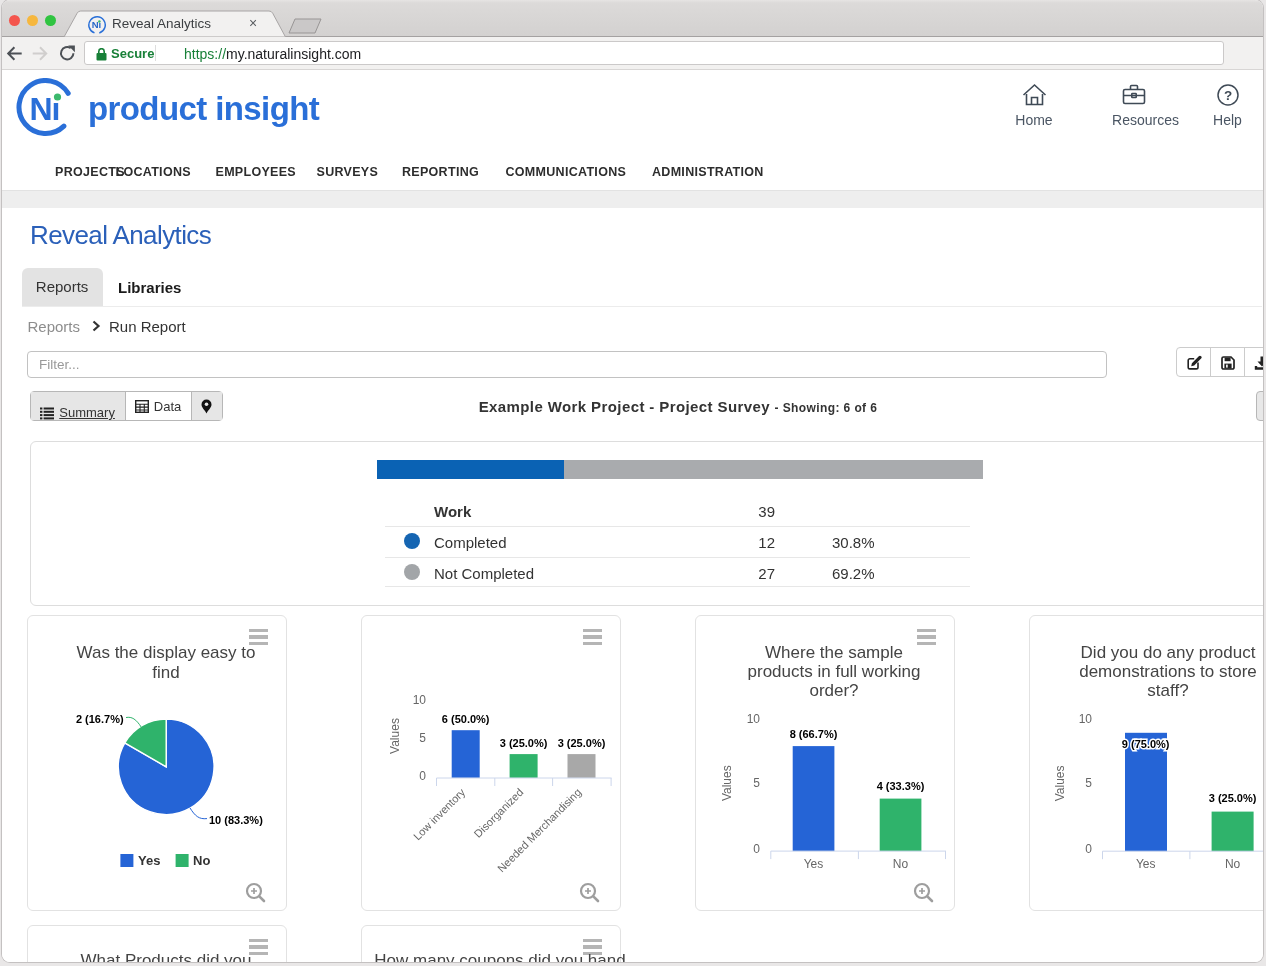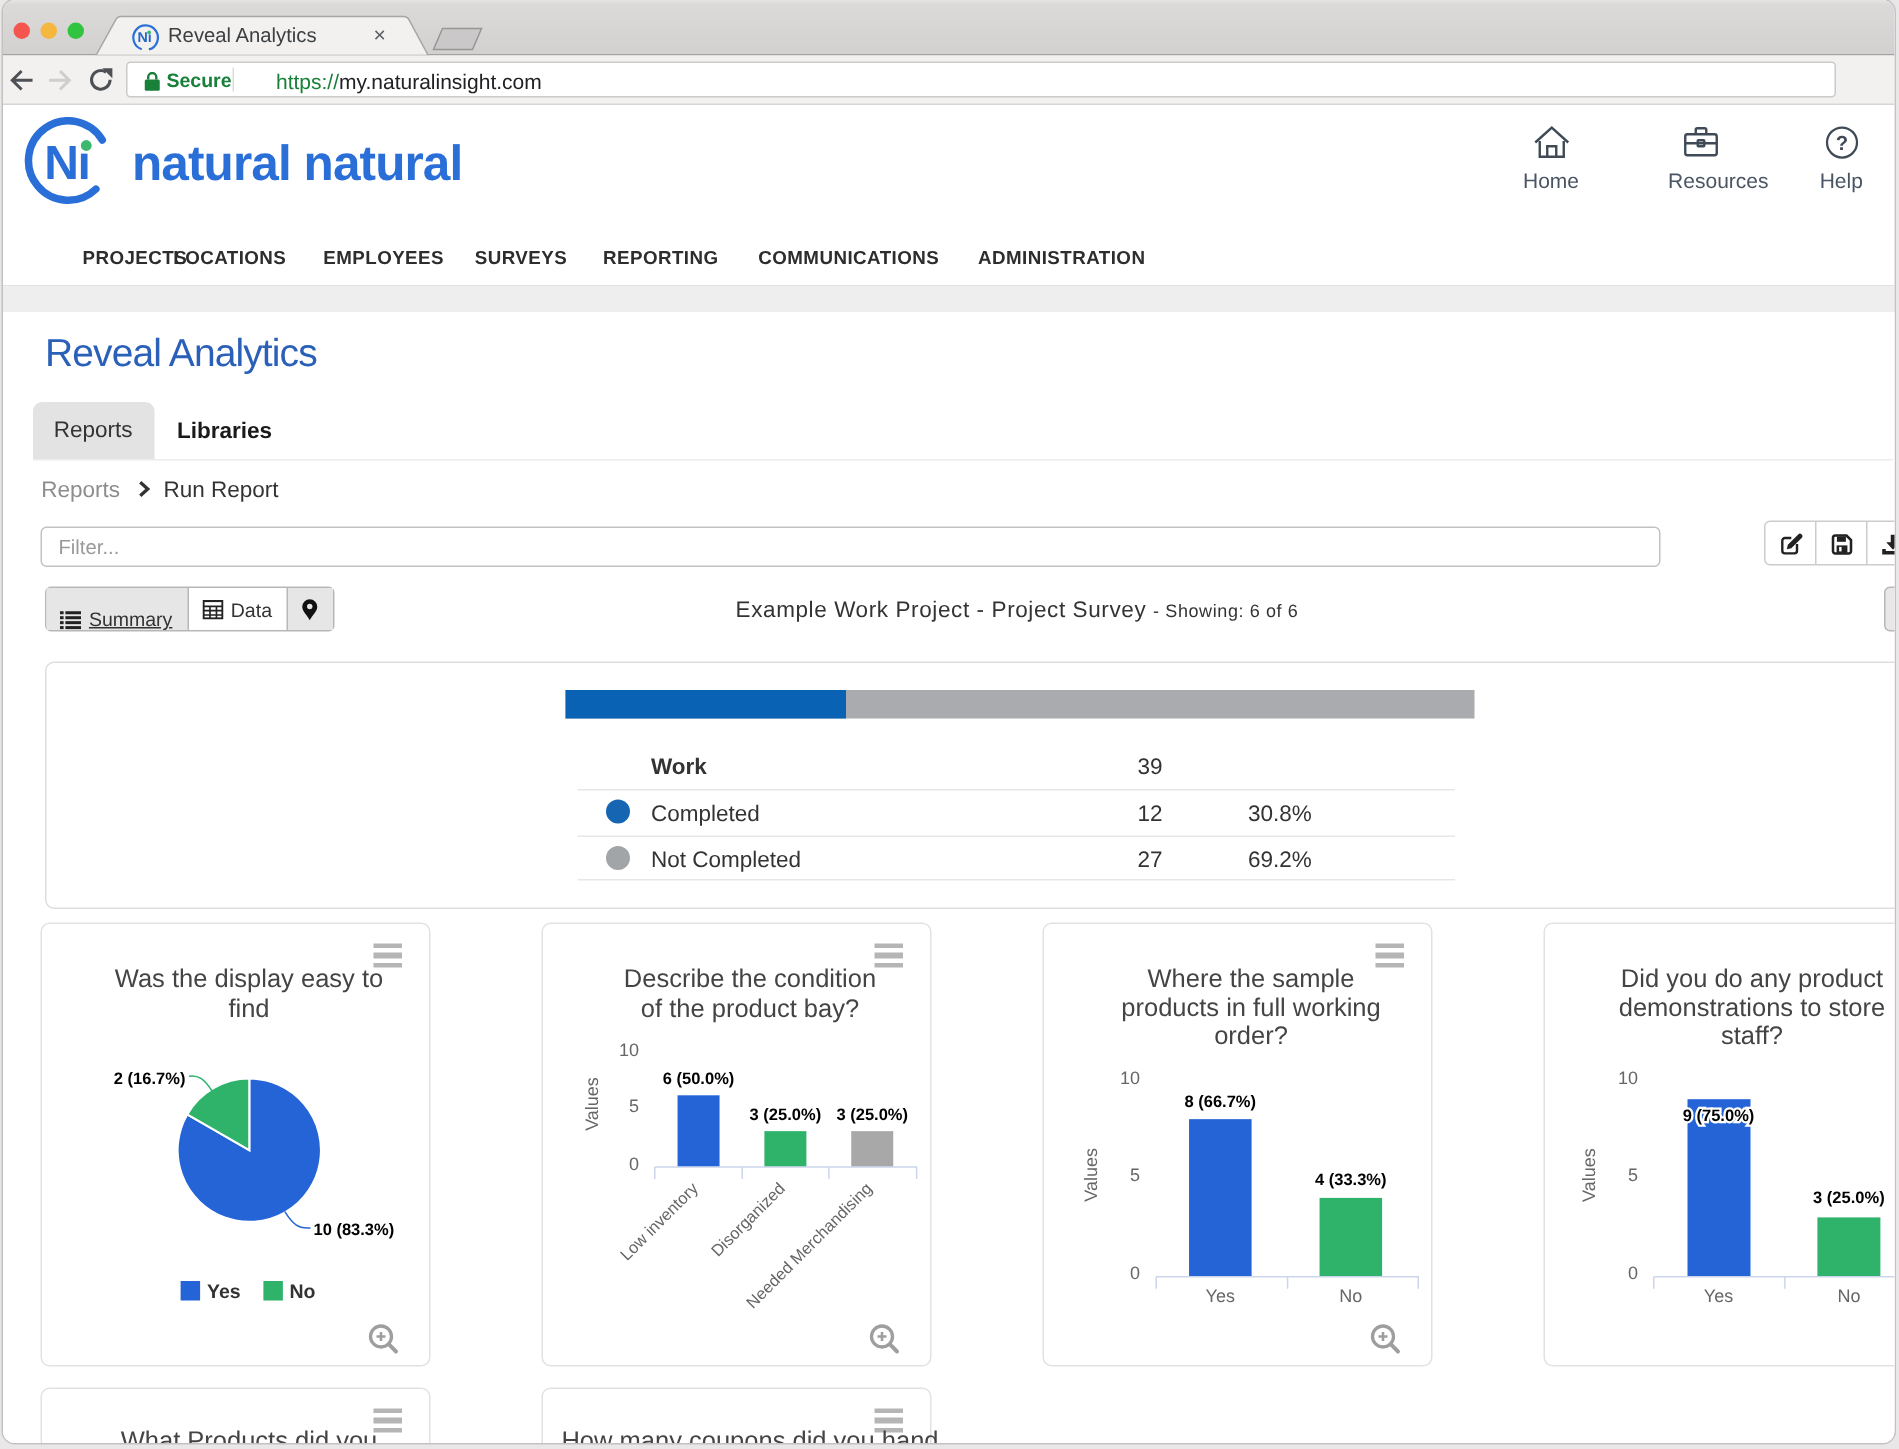--- a/index.html
+++ b/index.html
@@ -68,21 +68,21 @@
     </div>
   </div>
 
   <div class="pagehead">
 
     <svg class="abs" style="left:14px;top:8px;" width="66" height="62" viewBox="0 0 66 62">
       <path d="M52.2,15.35 A26.5,26.5 0 1 0 47.9,48.1" fill="none" stroke="#2a6fd8" stroke-width="5" stroke-linecap="round"></path>
       <text x="13.5" y="41.5" font-size="32px" font-weight="bold" fill="#2a6fd8" font-family="Liberation Sans" letter-spacing="-1">Nı</text>
       <circle cx="41.5" cy="19" r="3.6" fill="#3cb96d"></circle>
     </svg>
-    <div class="abs" style="left:86px; top:20px; font-size:33px; font-weight:bold; color:#2a6fd8; letter-spacing:-0.6px;">natural natural</div>
+    <div class="abs" style="left:86px; top:20px; font-size:33px; font-weight:bold; color:#2a6fd8; letter-spacing:-0.6px;">product insight</div>
 
     <div class="hicon" style="left:1002px; top:13px; width:60px;">
       <svg width="25" height="24" viewBox="0 0 25 24">
           <g fill="none" stroke="#3f4a56" stroke-width="1.6">
             <path d="M4.5,11 V21.5 H20.5 V11"></path>
             <path d="M1.5,12 L12.5,2 L23.5,12"></path>
             <path d="M9.5,21.5 V14.5 H15.5 V21.5"></path>
           </g>
         </svg>
       <div style="margin-top:2px;">Home</div>
@@ -176,21 +176,21 @@
           </svg>
         Data
       </div>
       <div style="width:30px; background:#e6e6e6; display:flex; align-items:center; justify-content:center;">
         <svg width="11" height="15" viewBox="0 0 11 15">
             <path d="M5.5,0.5 a5,5 0 0 1 5,5 c0,3.2 -3.4,5.6 -5,9 c-1.6,-3.4 -5,-5.8 -5,-9 a5,5 0 0 1 5,-5 Z" fill="#111"></path>
             <circle cx="5.5" cy="5.3" r="1.8" fill="#e6e6e6"></circle>
           </svg>
       </div>
     </div>
-    <div class="abs" style="left:376px; top:190px; width:600px; text-align:center; font-size:15px; font-weight:normal; color:#333; letter-spacing:.4px;">Example Work Project - Project Survey <span style="font-size:12px;">- Showing: 6 of 6</span></div>
+    <div class="abs" style="left:376px; top:190px; width:600px; text-align:center; font-size:15px; font-weight:bold; color:#333; letter-spacing:.4px;">Example Work Project - Project Survey <span style="font-size:12px;">- Showing: 6 of 6</span></div>
     <div class="abs" style="left:1254px; top:183px; width:40px; height:30px; background:#e8e8e8; border:1px solid #b7b7b7; border-radius:4px;"></div>
 
     <div class="abs" style="left:27.5px; top:233px; width:1307px; height:165px; border:1px solid #ddd; border-radius:6px;"></div>
     <div class="abs" style="left:375px; top:251.5px; width:606px; height:19.5px; background:#a9abae;"></div>
     <div class="abs" style="left:375px; top:251.5px; width:186.5px; height:19.5px; background:#0a62b4;"></div>
     <div class="abs" style="left:383px; top:318px; width:585px; height:1px; background:#e7e7e7;"></div>
     <div class="abs" style="left:383px; top:348.5px; width:585px; height:1px; background:#e7e7e7;"></div>
     <div class="abs" style="left:383px; top:378px; width:585px; height:1px; background:#e7e7e7;"></div>
     <div class="abs" style="left:432px; top:295px; font-size:15px; font-weight:bold; color:#333;">Work</div>
     <div class="abs" style="left:700px; top:295px; width:73px; text-align:right; font-size:15px; color:#333;">39</div>
@@ -228,21 +228,20 @@
           <path d="M6,9 H12 M9,6 V12" stroke="#9e9e9e" stroke-width="1.7"></path>
         </svg>
     </div>
 
     <div class="card" style="left:359px; top:407px;">
       <div class="ham">
           <div></div>
           <div></div>
           <div></div>
         </div>
-      <div class="ctitle">Describe the condition<br>of the product bay?</div>
       <svg class="abs" style="left:0;top:0;" width="302" height="294" viewBox="0 0 302 294">
         <rect x="89.7" y="114.2" width="28" height="47.7" fill="#2564d6"></rect>
         <rect x="147.6" y="138.1" width="28" height="23.8" fill="#2fb36b"></rect>
         <rect x="205.5" y="138.1" width="28" height="23.8" fill="#a8a8a8"></rect>
         <path d="M74.5,162 H249.6 M74.5,162 V170 M132.8,162 V170 M190.6,162 V170 M249.1,162 V170" stroke="#ccd6eb" stroke-width="1" fill="none"></path>
         <text x="103.7" y="106.5" font-size="11" font-weight="bold" text-anchor="middle" font-family="Liberation Sans">6 (50.0%)</text>
         <text x="161.6" y="130.8" font-size="11" font-weight="bold" text-anchor="middle" font-family="Liberation Sans">3 (25.0%)</text>
         <text x="219.5" y="130.8" font-size="11" font-weight="bold" text-anchor="middle" font-family="Liberation Sans">3 (25.0%)</text>
         <text x="64" y="88" font-size="12" fill="#666" text-anchor="end" font-family="Liberation Sans">10</text>
         <text x="64" y="125.5" font-size="12" fill="#666" text-anchor="end" font-family="Liberation Sans">5</text>

